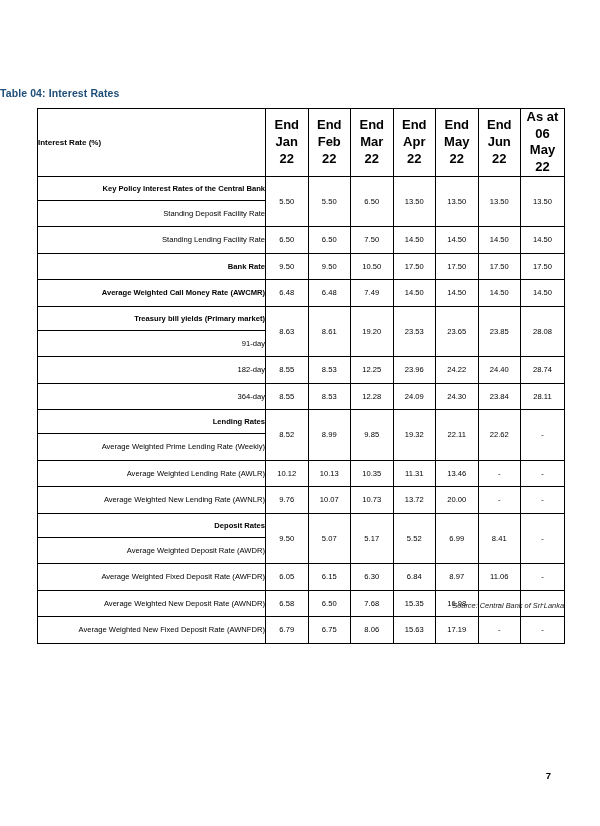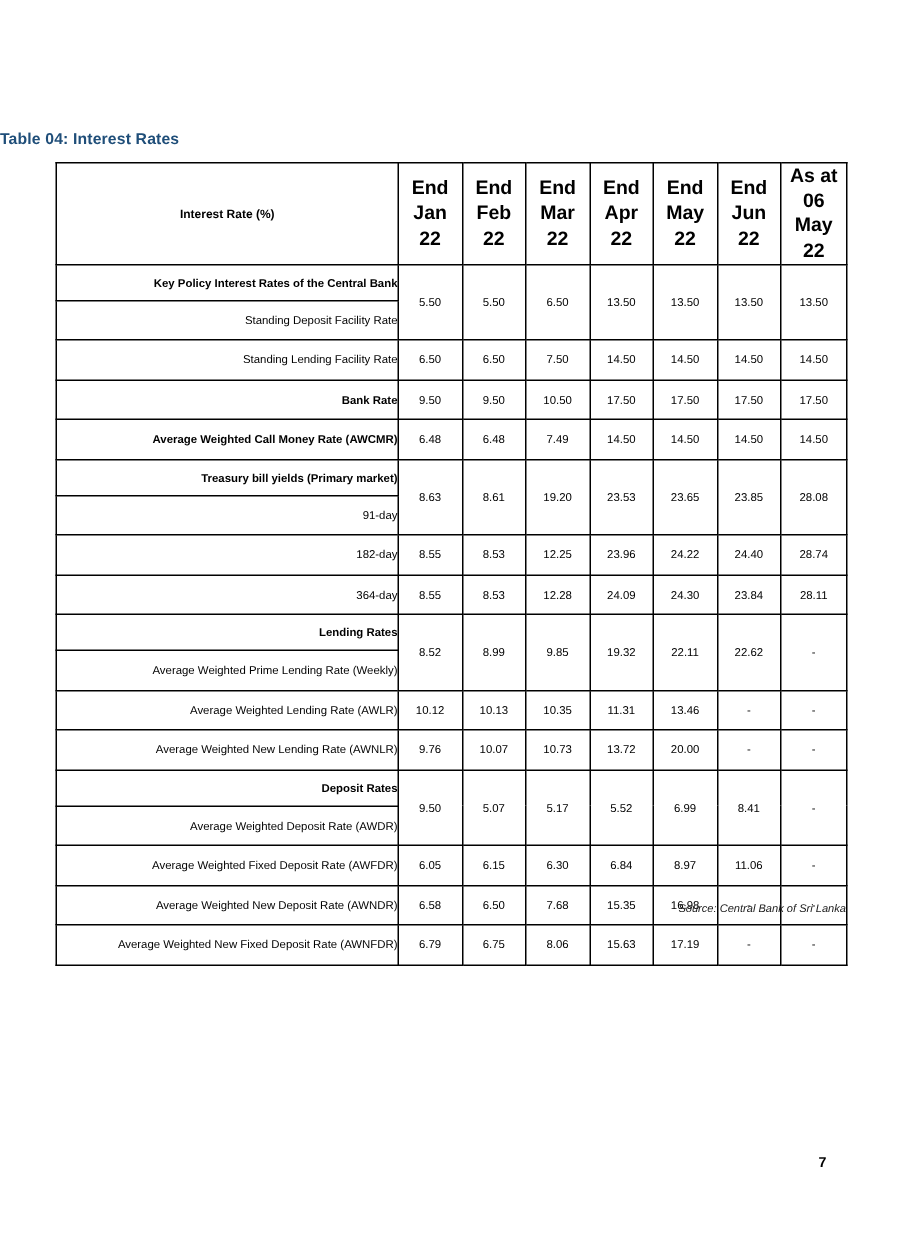--- a/index.html
+++ b/index.html
@@ -54,21 +54,21 @@
     vertical-align: middle;
     background: #ffffff;
   }
 
   
   col.c-label { width: 228px; }
   col.c-data  { width: 42.5px; }
   col.c-last  { width: 44px; }
 
   th.hdr-label {
-    text-align: center;
+    text-align: left;
     font-weight: bold;
     font-size: 8px;
     height: 46px;
     padding: 0 6px;
   }
   th.hdr-col {
     font-weight: bold;
     font-size: 13px;
     line-height: 1.28;
     height: 46px;

